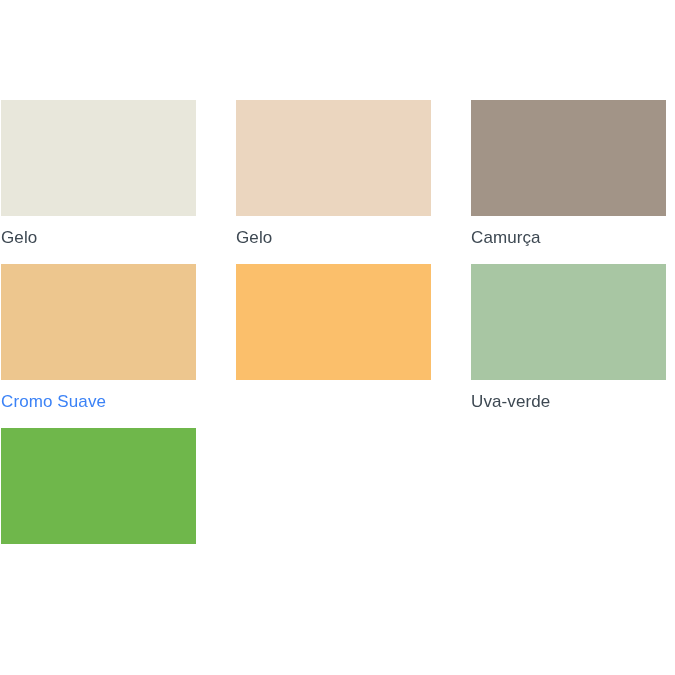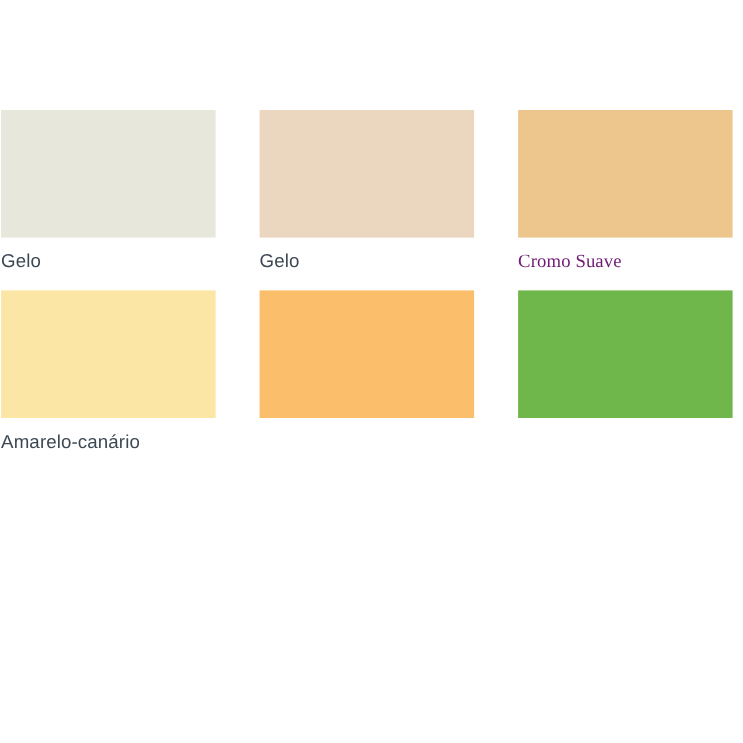--- a/index.html
+++ b/index.html
@@ -61,35 +61,39 @@
     <div class="swatch-cell">
       <span class="swatch-chip" style="background-color: rgb(232, 231, 219);"></span>
       <span class="swatch-label" style="color: rgb(61, 72, 82);">Gelo</span>
     </div>
 
     <div class="swatch-cell">
       <span class="swatch-chip" style="background-color: rgb(235, 214, 191);"></span>
       <span class="swatch-label" style="color: rgb(61, 72, 82);">Gelo</span>
     </div>
 
+    <div class="swatch-cell">
+      <span class="swatch-chip" style="background-color: rgb(162, 148, 135);"></span>
+      <span class="swatch-label" style="color: rgb(61, 72, 82);">Camurça</span>
+    </div>
 
     <div class="swatch-cell">
       <span class="swatch-chip" style="background-color: rgb(237, 198, 142);"></span>
-      <span class="swatch-label" style="color: #701a75; font-family: Liberation Serif, serif;">Cromo Suave</span>
+      <span class="swatch-label" style="color: #3b82f6;">Cromo Suave</span>
     </div>
 
-    <div class="swatch-cell">
-      <span class="swatch-chip" style="background-color: rgb(252, 230, 166);"></span>
-      <span class="swatch-label" style="color: rgb(61, 72, 82);">Amarelo-canário</span>
-    </div>
 
     <div class="swatch-cell">
       <span class="swatch-chip" style="background-color: rgb(251, 191, 107);"></span>
     </div>
 
+    <div class="swatch-cell">
+      <span class="swatch-chip" style="background-color: rgb(168, 198, 163);"></span>
+      <span class="swatch-label" style="color: rgb(61, 72, 82);">Uva-verde</span>
+    </div>
 
     <div class="swatch-cell">
       <span class="swatch-chip" style="background-color: rgb(111, 183, 75);"></span>
     </div>
 
 
   </div>
 </div>
 
 </body></html>

